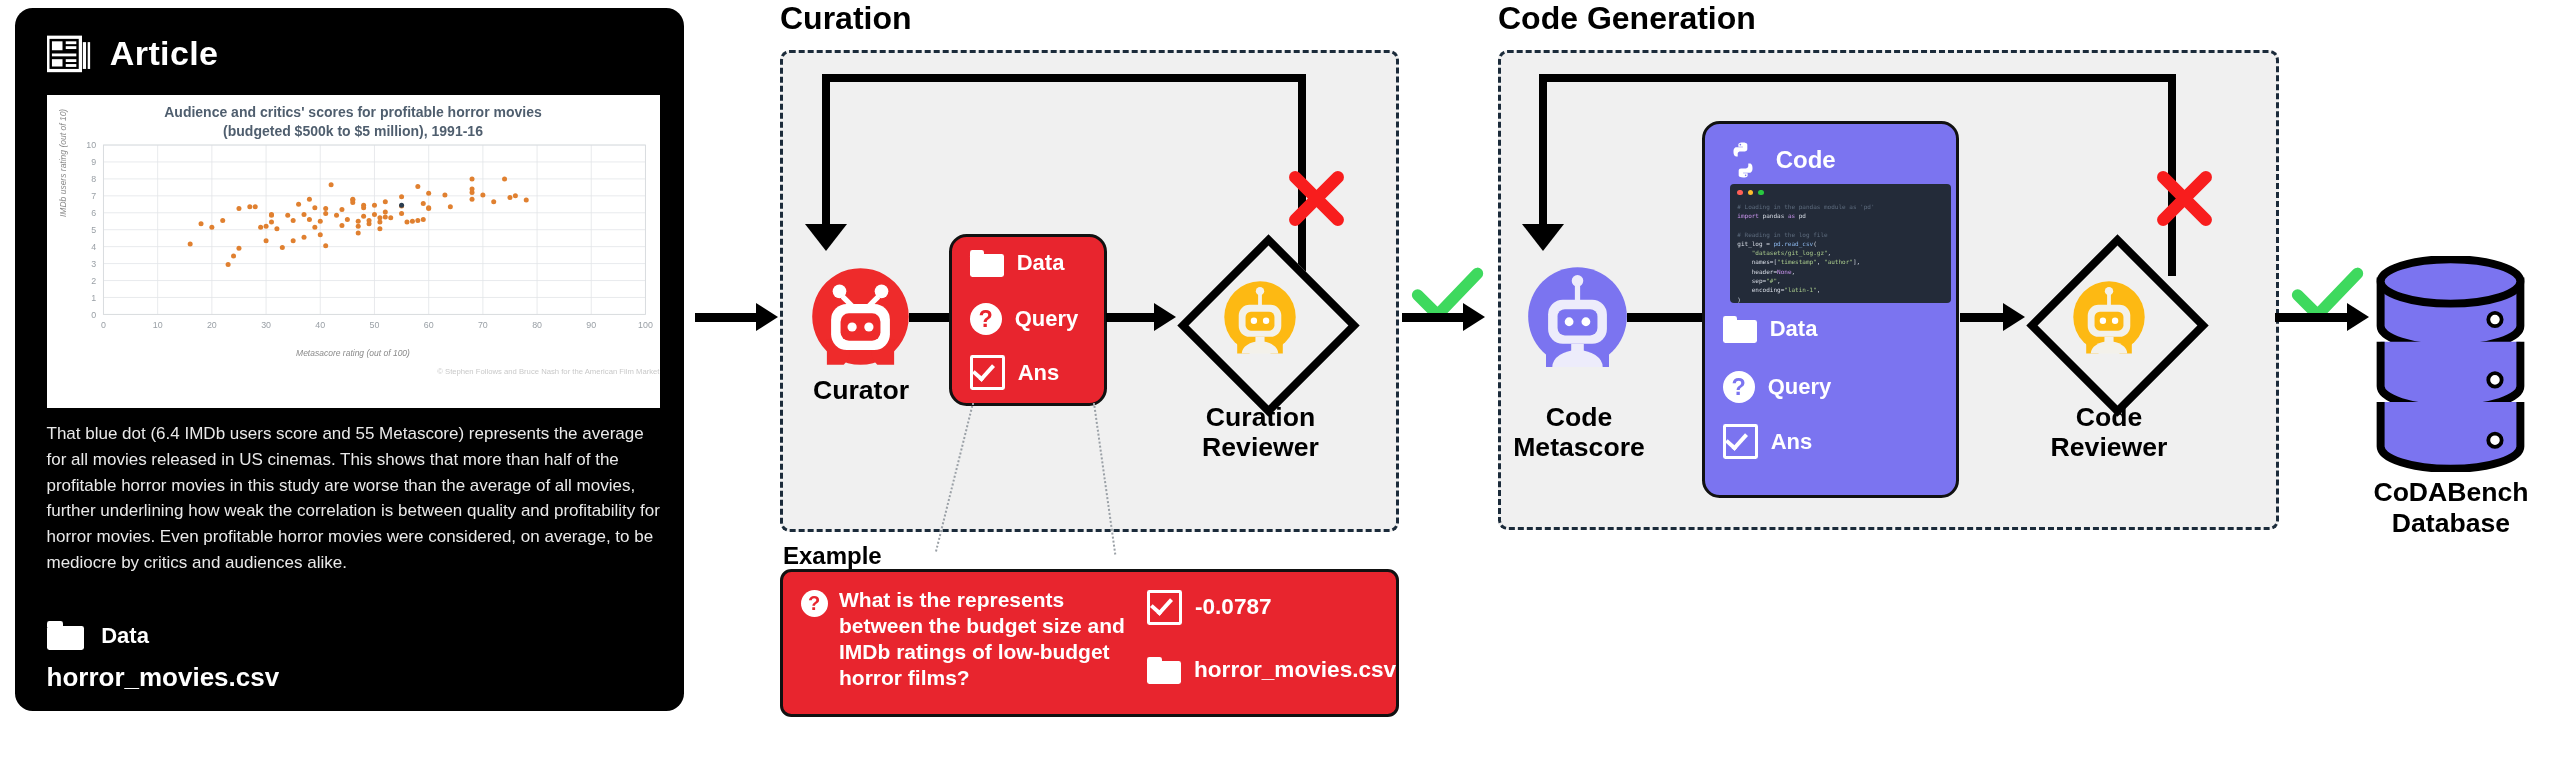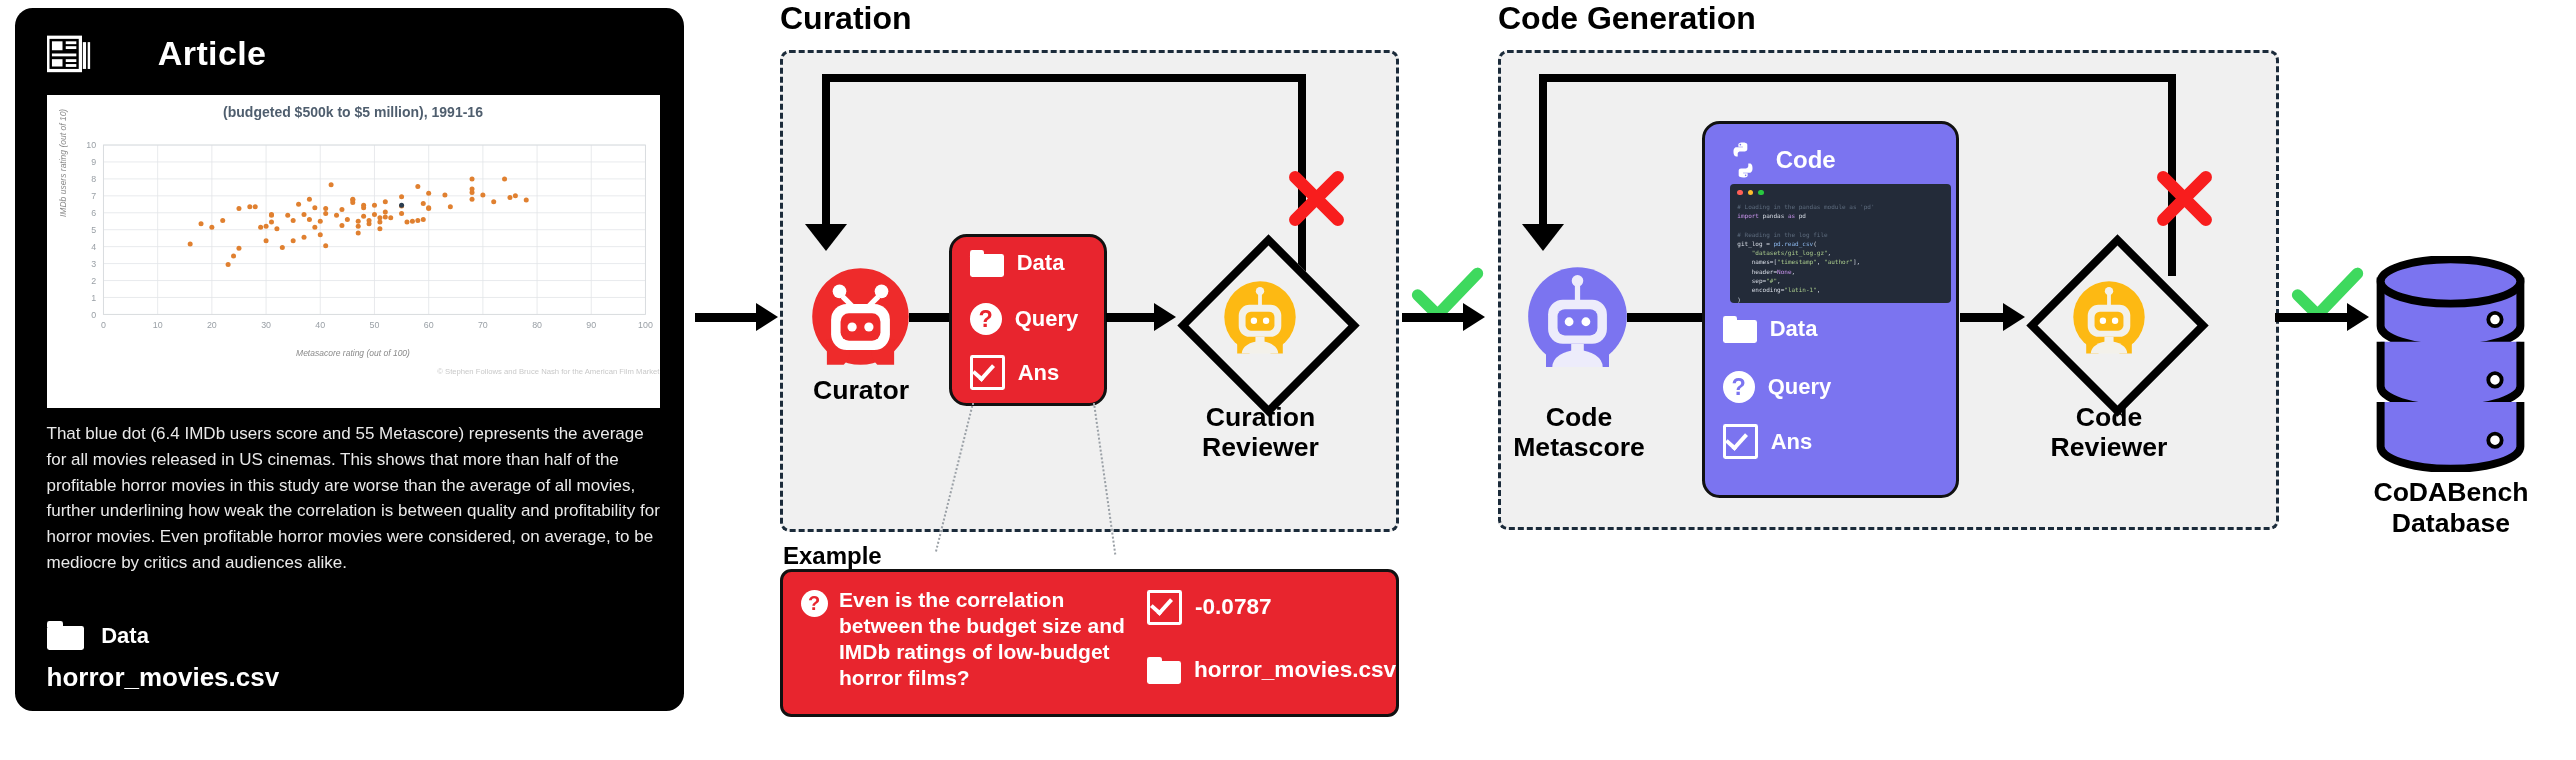--- a/index.html
+++ b/index.html
@@ -3,21 +3,21 @@
 <meta charset="utf-8">
 <style>
   html,body{margin:0;padding:0;background:#ffffff;}
   body{width:2576px;height:761px;font-family:"Liberation Sans",sans-serif;position:relative;overflow:hidden;}
   .stage{position:relative;width:2576px;height:761px;}
 
   
   #article-panel{position:absolute;left:14.5px;top:8px;width:669px;height:703px;background:#000;border-radius:17.7px;}
   #article-header{position:absolute;left:32px;top:26px;display:flex;align-items:center;gap:19.3px;}
   .news-icon{width:44px;height:39px;position:relative;}
-  #article-title{color:#fff;font-size:34px;font-weight:bold;letter-spacing:0.4px;margin-left:48px;}
+  #article-title{color:#fff;font-size:34px;font-weight:bold;letter-spacing:0.4px;}
 
   #article-figure{position:absolute;left:32px;top:87px;width:613px;height:313px;background:#fff;}
   .fig-title{position:absolute;left:0;top:8px;width:100%;text-align:center;color:#4f5e6e;font-size:14px;font-weight:bold;line-height:1.35;font-family:"Liberation Sans",sans-serif;}
   .plot-wrap{position:absolute;left:0;top:45px;width:613px;height:234px;}
   .axis-y-label{position:absolute;left:11.3px;top:77px;transform:rotate(-90deg);transform-origin:left top;color:#8a8a8a;font-size:8.5px;font-style:italic;white-space:nowrap;}
   .axis-x-label{position:absolute;left:0;top:208px;width:613px;text-align:center;color:#8a8a8a;font-size:8.5px;font-style:italic;}
   .credit{position:absolute;left:0;top:227px;width:613px;text-align:right;color:#c9c9c9;font-size:7.7px;}
   svg.plot{position:absolute;left:0;top:0;}
 
   #article-body{position:absolute;left:32px;top:413px;width:619px;color:#e9e9e9;font-size:17px;line-height:1.52;}
@@ -127,20 +127,21 @@
           <rect x="6" y="31" width="13" height="9" fill="#fff"></rect>
           <rect x="23" y="31" width="13" height="3.5" fill="#fff"></rect>
           <rect x="23" y="37" width="13" height="3.5" fill="#fff"></rect>
         </svg>
       </span>
       <span id="article-title">Article</span>
     </div>
 
     <div id="article-figure">
       <div class="fig-title">
+        <div>Audience and critics' scores for profitable horror movies</div>
         <div>(budgeted $500k to $5 million), 1991-16</div>
       </div>
 
       <div class="plot-wrap">
         <svg class="plot" id="plot-svg" width="613" height="202" viewBox="0 0 760 250">
             <rect x="70" y="6" width="672" height="210" fill="#ffffff"></rect>
             <line x1="70" y1="216" x2="742" y2="216" stroke="#e3e5e8" stroke-width="1"></line>
             <text x="61" y="220" text-anchor="end" font-size="11" fill="#9aa0a6" font-family="Liberation Sans, sans-serif">0</text>
             <line x1="70" y1="195" x2="742" y2="195" stroke="#e3e5e8" stroke-width="1"></line>
             <text x="61" y="199" text-anchor="end" font-size="11" fill="#9aa0a6" font-family="Liberation Sans, sans-serif">1</text>
@@ -511,21 +512,21 @@
     <div>Database</div>
   </div>
 
   <div class="dotted-conn" style="left:972px;top:403px;height:153px;transform:rotate(14deg);transform-origin:top;"></div>
   <div class="dotted-conn" style="left:1093px;top:403px;height:153px;transform:rotate(-8deg);transform-origin:top;"></div>
 
   <div id="example-label">Example</div>
   <div id="example-card">
     <div id="example-question">
       <span class="qmark" style="flex:0 0 auto;width:27px;height:27px;font-size:20px;margin-top:3.2px;">?</span>
-      <span class="qtext">Even is the correlation between the budget size and IMDb ratings of low-budget horror films?</span>
+      <span class="qtext">What is the represents between the budget size and IMDb ratings of low-budget horror films?</span>
     </div>
     <div id="example-ans">
       <span class="chk"></span>
       <span class="val">-0.0787</span>
     </div>
     <div id="example-file">
       <span class="folder-sm">
           <span class="tab"></span>
           <span class="body"></span>
         </span>

